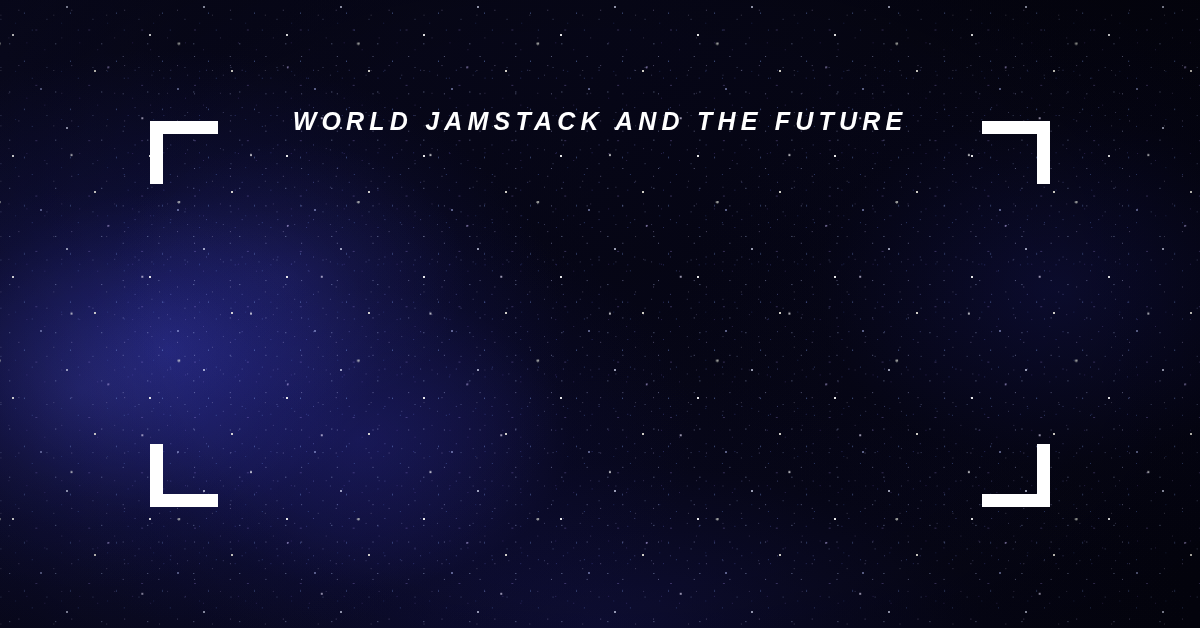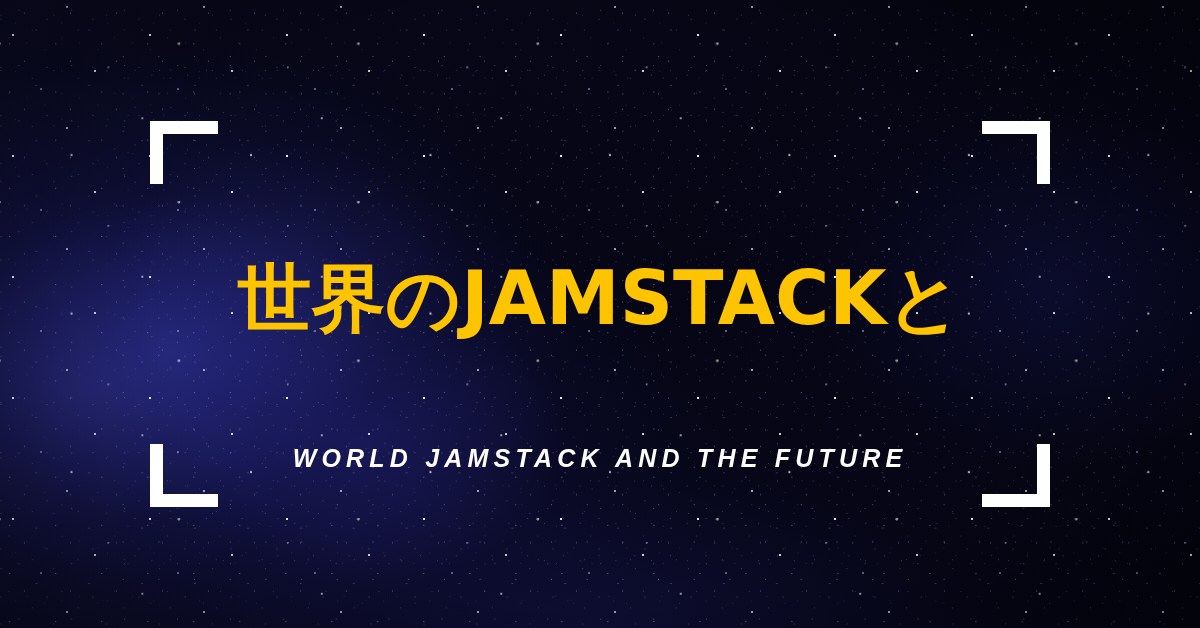--- a/index.html
+++ b/index.html
@@ -195,19 +195,18 @@
     <div class="arm-h"></div>
     <div class="arm-v"></div>
   </div>
   <div class="bracket br">
     <div class="arm-h"></div>
     <div class="arm-v"></div>
   </div>
 
   <div class="content">
     <h1 class="title">
-      <span class="title-line1">世界のJAMSTACKと</span>
     </h1>
     <div class="subtitle">WORLD JAMSTACK AND THE FUTURE</div>
 
   </div>
 
 </div>
 
 </body></html>

